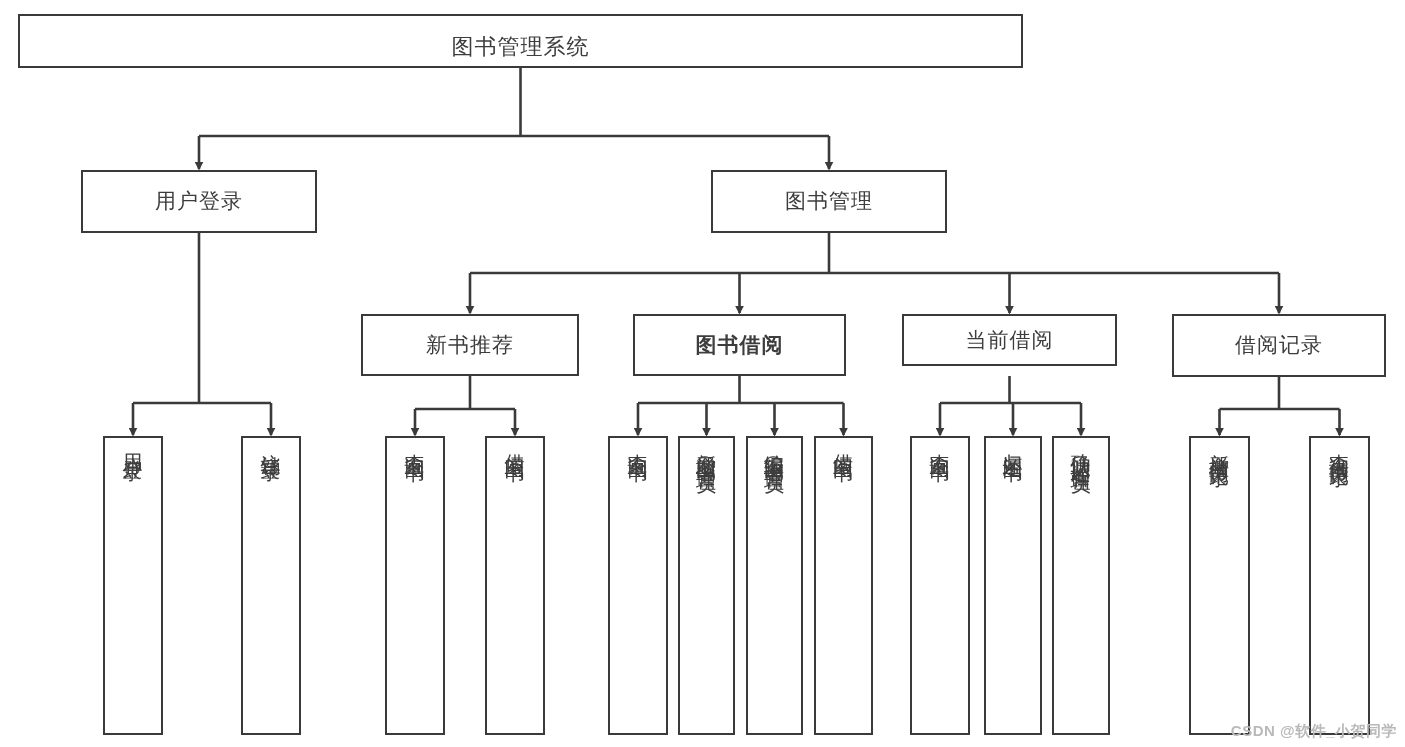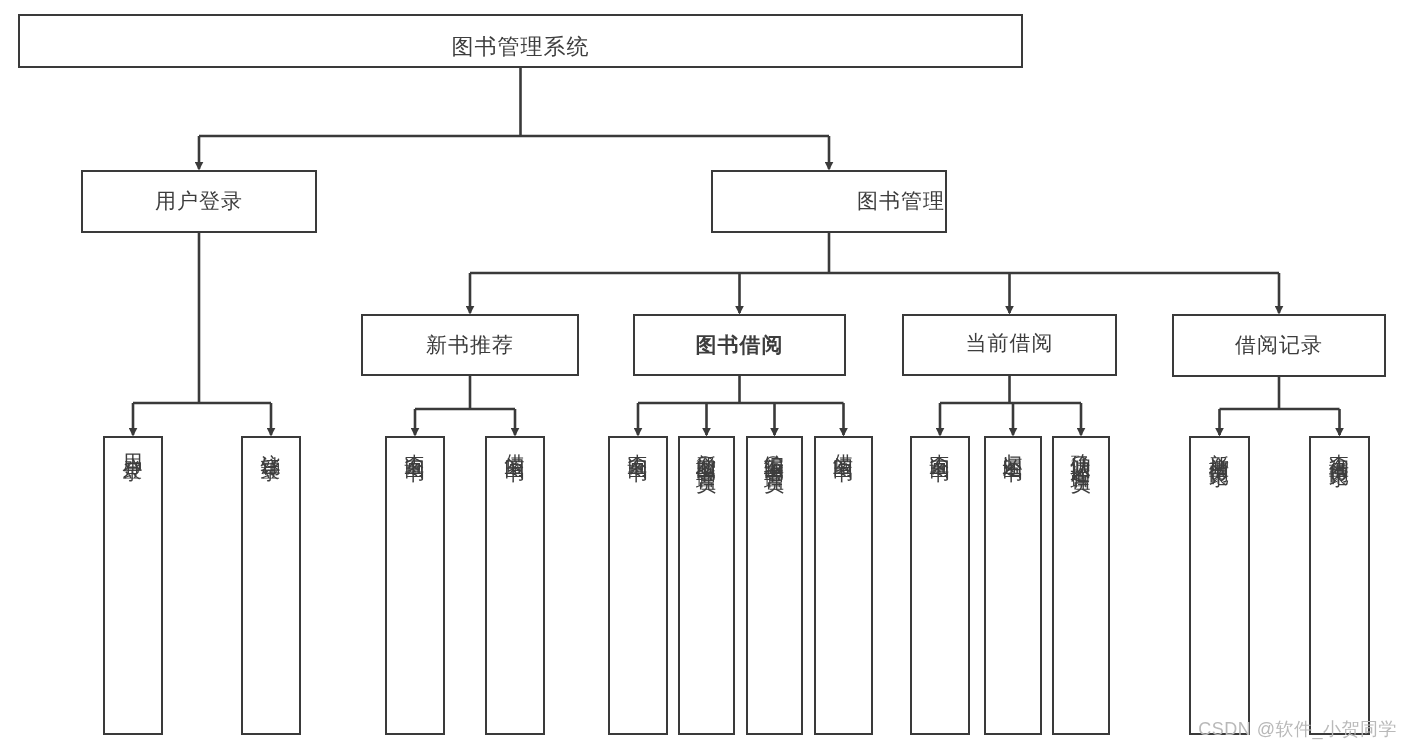--- a/index.html
+++ b/index.html
@@ -56,24 +56,25 @@
     margin-top: 0;
   }
   .node.root .label {
     font-size: 22px;
     margin-top: 12px;
   }
   .watermark {
     position: absolute;
     right: 8px;
     bottom: 6px;
-    font-size: 18px;
+    font-size: 15px;
     color: #b9b9b9;
     letter-spacing: 0.5px;
     white-space: nowrap;
+    font-weight: bold;
   }
 </style>
 </head>
 <body>
 
 <div id="canvas">
 
   <svg id="edges" viewBox="0 0 1405 747">
     <defs>
       <marker id="arrow" markerWidth="9" markerHeight="9" refX="7.4" refY="4.5" orient="auto" markerUnits="userSpaceOnUse">
@@ -117,30 +118,30 @@
       </g>
   </svg>
 
   <div id="nodes">
       <div class="node root" style="left: 18px; top: 14px; width: 1005px; height: 54px;">
         <span class="label">图书管理系统</span>
       </div>
       <div class="node" style="left: 81px; top: 170px; width: 236px; height: 63px;">
         <span class="label">用户登录</span>
       </div>
-      <div class="node" style="left: 711px; top: 170px; width: 236px; height: 63px; justify-content: flex-end;">
+      <div class="node" style="left: 711px; top: 170px; width: 236px; height: 63px;">
         <span class="label">图书管理</span>
       </div>
       <div class="node" style="left: 361px; top: 314px; width: 218px; height: 62px; text-align: right;">
         <span class="label">新书推荐</span>
       </div>
       <div class="node" style="left: 633px; top: 314px; width: 213px; height: 62px; font-weight: bold;">
         <span class="label">图书借阅</span>
       </div>
-      <div class="node" style="left: 902px; top: 314px; width: 215px; height: 62px; font-family: Liberation Mono, monospace;">
+      <div class="node" style="left: 902px; top: 314px; width: 215px; height: 52px;">
         <span class="label">当前借阅</span>
       </div>
       <div class="node" style="left: 1172px; top: 314px; width: 214px; height: 63px;">
         <span class="label">借阅记录</span>
       </div>
       <div class="node leaf" style="left: 103px; top: 436px; width: 60px; height: 299px;">
         <span class="label">用户登录</span>
       </div>
       <div class="node leaf" style="left: 241px; top: 436px; width: 60px; height: 299px;">
         <span class="label">注销登录</span>

